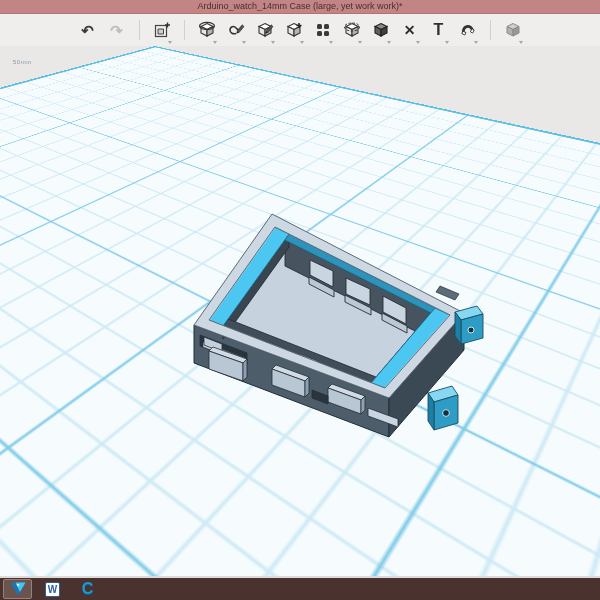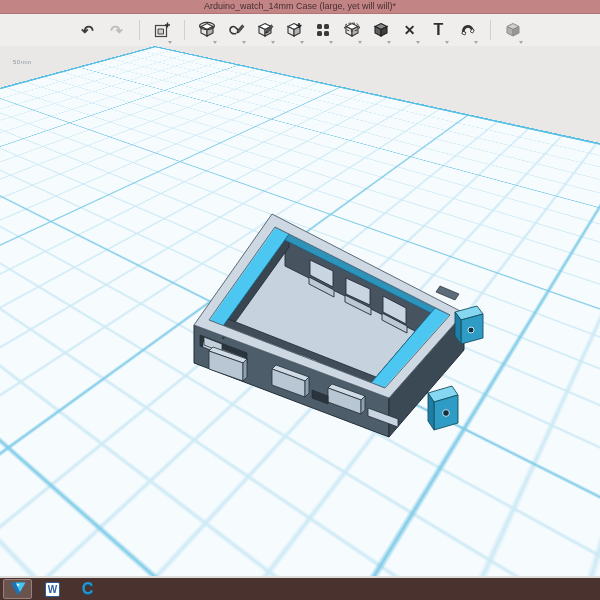--- a/index.html
+++ b/index.html
@@ -60,21 +60,21 @@
       <polygon points="15,5.5 9,8.5 9,15 15,12" fill="#b3b3b3" stroke="#333" stroke-width="1.1"></polygon>
     </g>
     <g id="pencilsym">
       <path d="M10 10 L15.2 3.8 L17 5.6 L11.8 11.8 Z" fill="#555" stroke="#222" stroke-width="0.6"></path>
       <path d="M10 10 L9.2 12.8 L11.8 11.8 Z" fill="#222"></path>
     </g>
   </defs>
 </svg>
 
 <div id="titlebar">
-  <span>Arduino_watch_14mm Case (large, yet will will)*</span>
+  <span>Arduino_watch_14mm Case (large, yet work work)*</span>
 </div>
 
 <div id="toolbar">
   <button class="tool">
     <span class="uglyph">↶</span>
   </button>
   <button class="tool disabled">
     <span class="uglyph">↷</span>
   </button>
   <div class="sep"></div>

